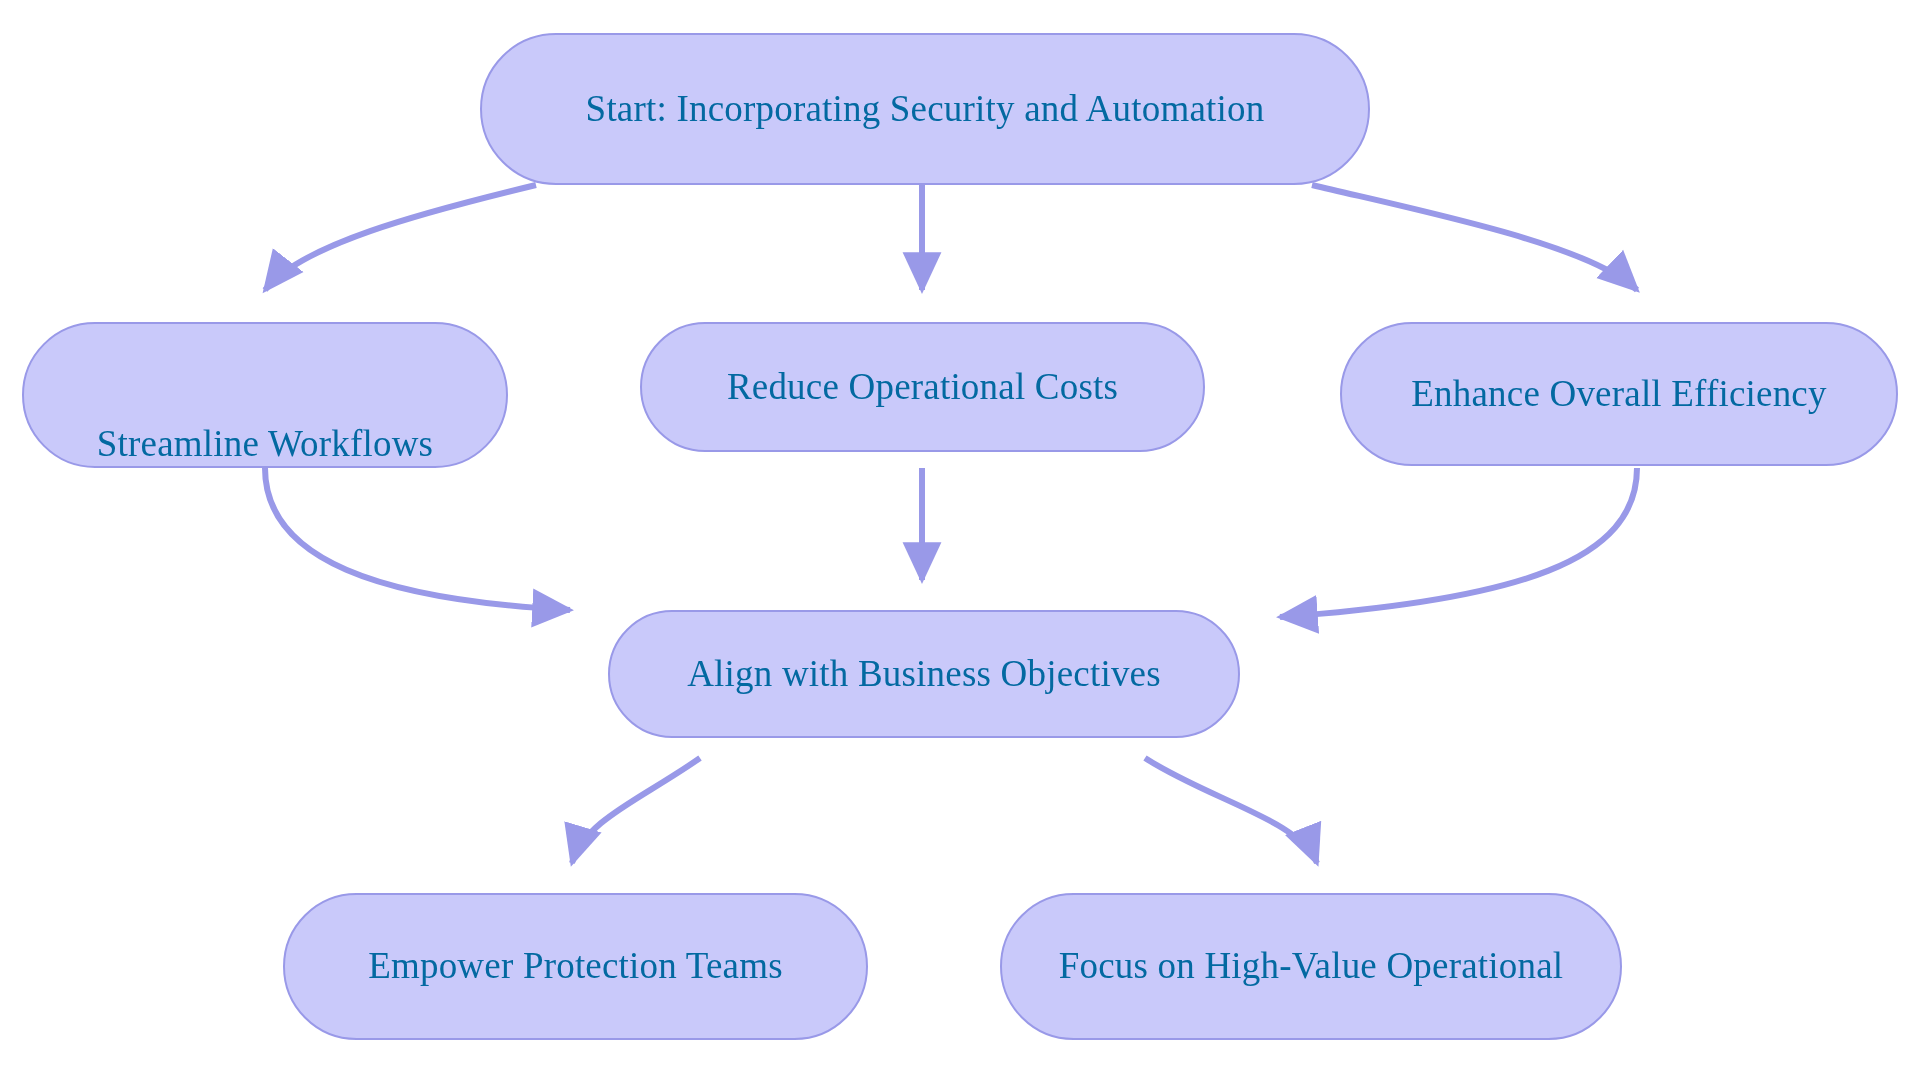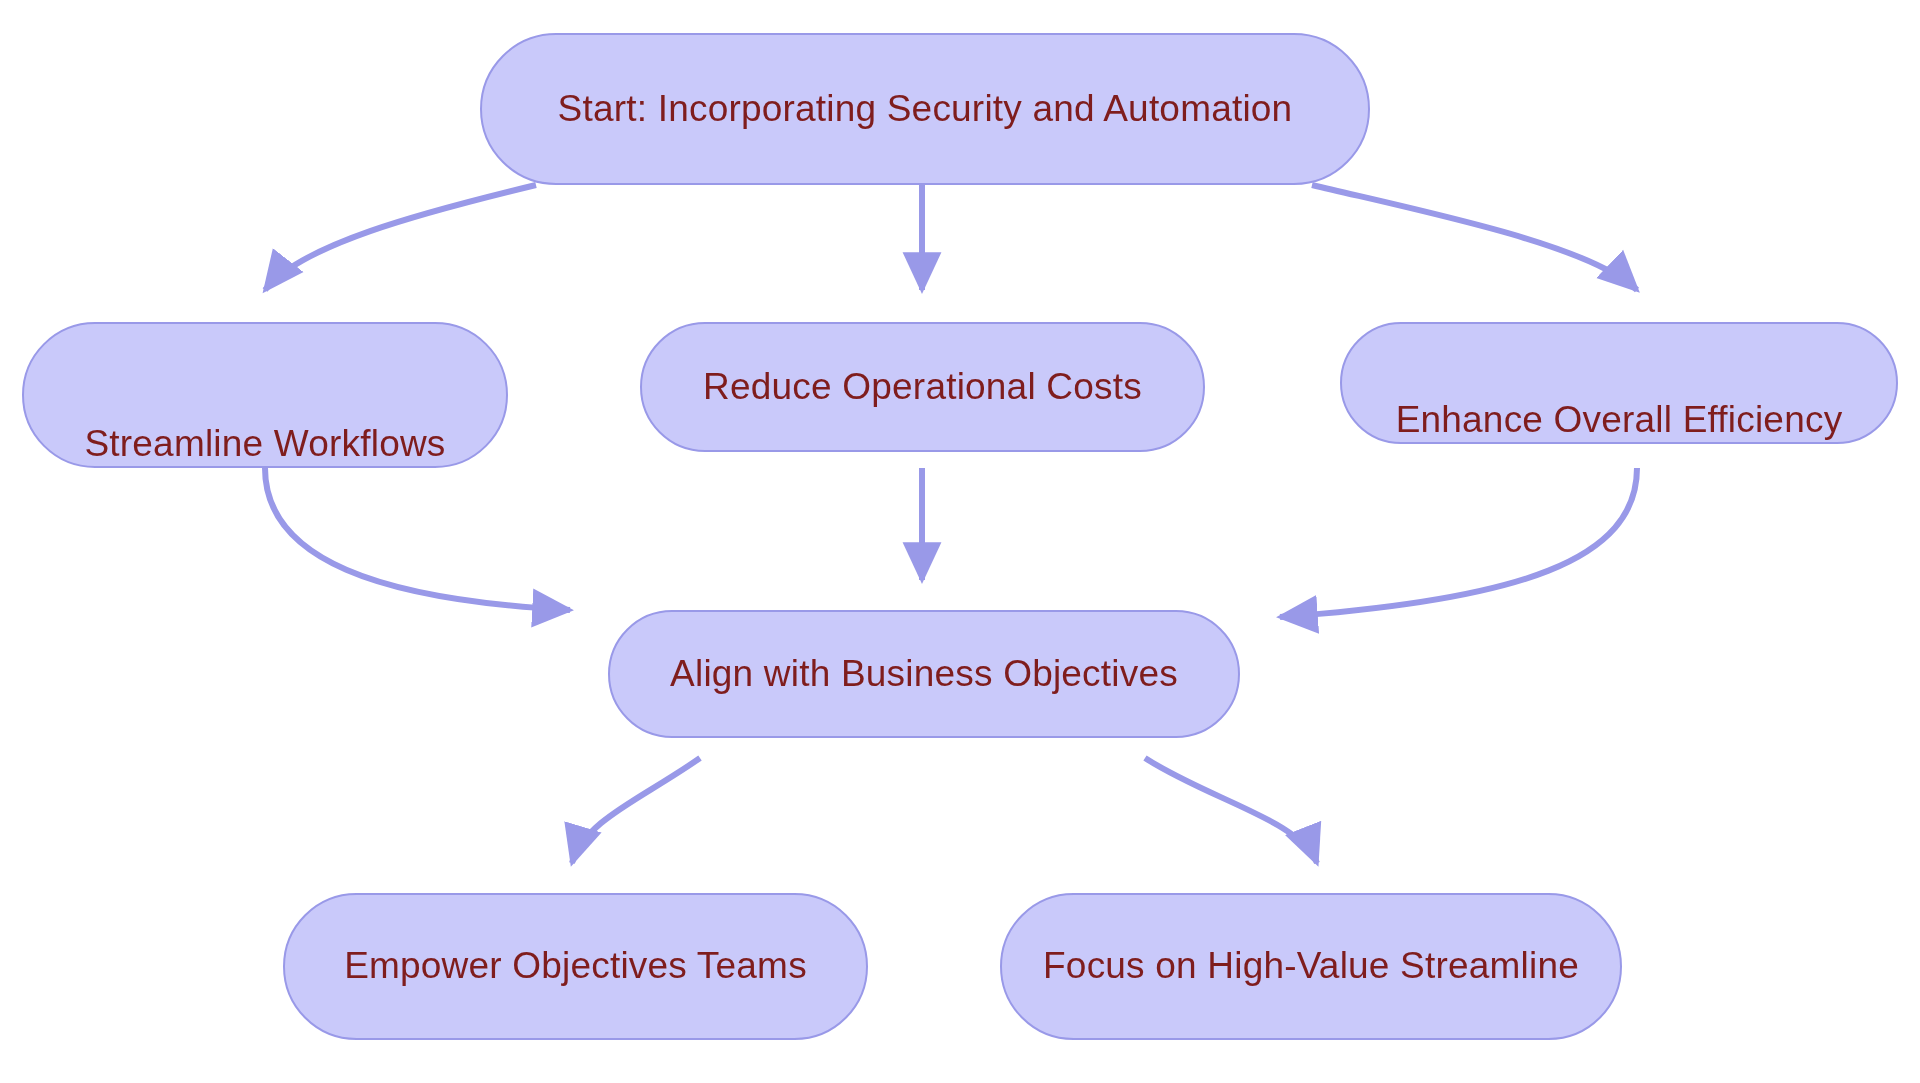--- a/index.html
+++ b/index.html
@@ -33,33 +33,34 @@
     box-sizing: border-box;
     background: #c9c9fa;
     border: 2px solid #9999e8;
     border-radius: 76px;
     display: flex;
     align-items: center;
     justify-content: center;
     text-align: center;
   }
   .node-label {
-    color: #7f1d1d;
+    color: #0369a1;
     font-size: 37px;
     font-weight: 400;
     line-height: 1.2;
     letter-spacing: 0.2px;
     white-space: nowrap;
     padding: 0 26px;
+    font-family: Liberation Serif, serif;
   }
   
   #node-start        { left: 480px;  top: 33px;  width: 890px; height: 152px; }
   #node-streamline   { left: 22px;   top: 322px; width: 486px; height: 146px; align-items: flex-end; }
   #node-reduce       { left: 640px;  top: 322px; width: 565px; height: 130px; }
-  #node-enhance      { left: 1340px; top: 322px; width: 558px; height: 122px; align-items: flex-end; }
+  #node-enhance      { left: 1340px; top: 322px; width: 558px; height: 144px; }
   #node-align        { left: 608px;  top: 610px; width: 632px; height: 128px; }
   #node-empower      { left: 283px;  top: 893px; width: 585px; height: 147px; }
   #node-focus        { left: 1000px; top: 893px; width: 622px; height: 147px; }
 </style>
 </head>
 <body>
 
 <div id="canvas">
 
   <svg id="edge-layer" viewBox="0 0 1920 1083" width="1920" height="1083" xmlns="http://www.w3.org/2000/svg">
@@ -100,20 +101,20 @@
 
   <div class="node" id="node-enhance">
     <span class="node-label">Enhance Overall Efficiency</span>
   </div>
 
   <div class="node" id="node-align">
     <span class="node-label">Align with Business Objectives</span>
   </div>
 
   <div class="node" id="node-empower">
-    <span class="node-label">Empower Objectives Teams</span>
+    <span class="node-label">Empower Protection Teams</span>
   </div>
 
   <div class="node" id="node-focus">
-    <span class="node-label">Focus on High-Value Streamline</span>
+    <span class="node-label">Focus on High-Value Operational</span>
   </div>
 
 </div>
 
 </body></html>

